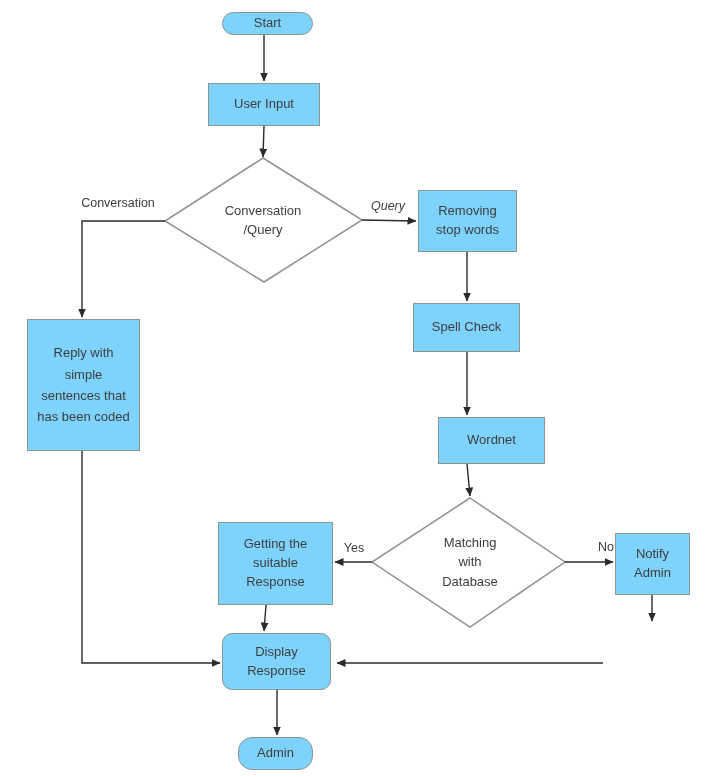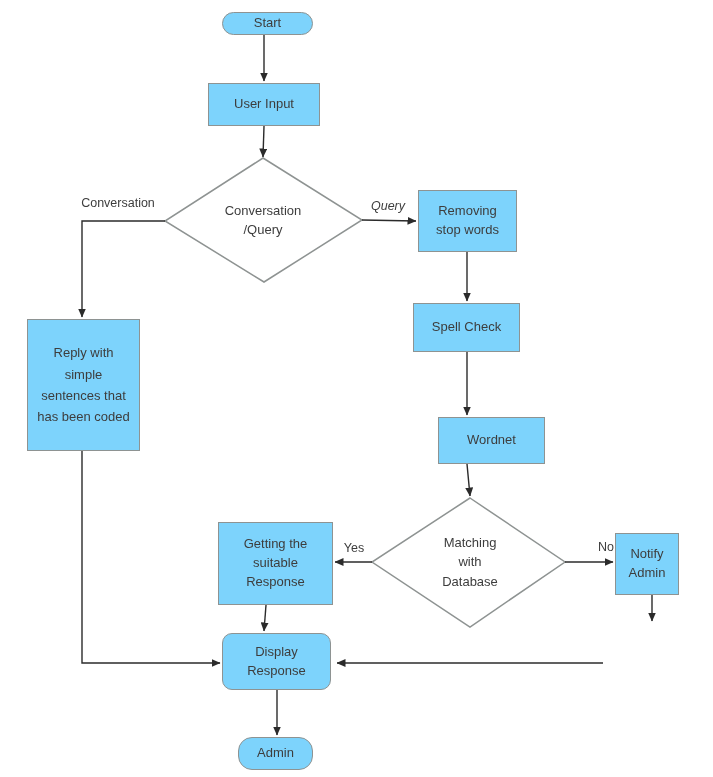--- a/index.html
+++ b/index.html
@@ -102,21 +102,21 @@
   <div class="node" style="left:413px;top:417px;width:107px;height:47px;margin-left:25px;">Wordnet</div>
 
   <div class="dtext" style="left:410px;top:528px;width:120px;height:68px;">Matching
 with
 Database</div>
 
   <div class="node" style="left:218px;top:522px;width:115px;height:83px;">Getting the
 suitable
 Response</div>
 
-  <div class="node" style="left:615px;top:533px;width:64px;height:62px;">Notify
+  <div class="node" style="left:615px;top:533px;width:75px;height:62px;">Notify
 Admin</div>
 
 
   <div class="node node--rounded" style="left:222px;top:633px;width:109px;height:57px;">Display
 Response</div>
 
   <div class="node node--pill" style="left:238px;top:737px;width:75px;height:33px;">Admin</div>
 
   <div class="edge-label" style="left:80px;top:196px;width:76px;">Conversation</div>
 

